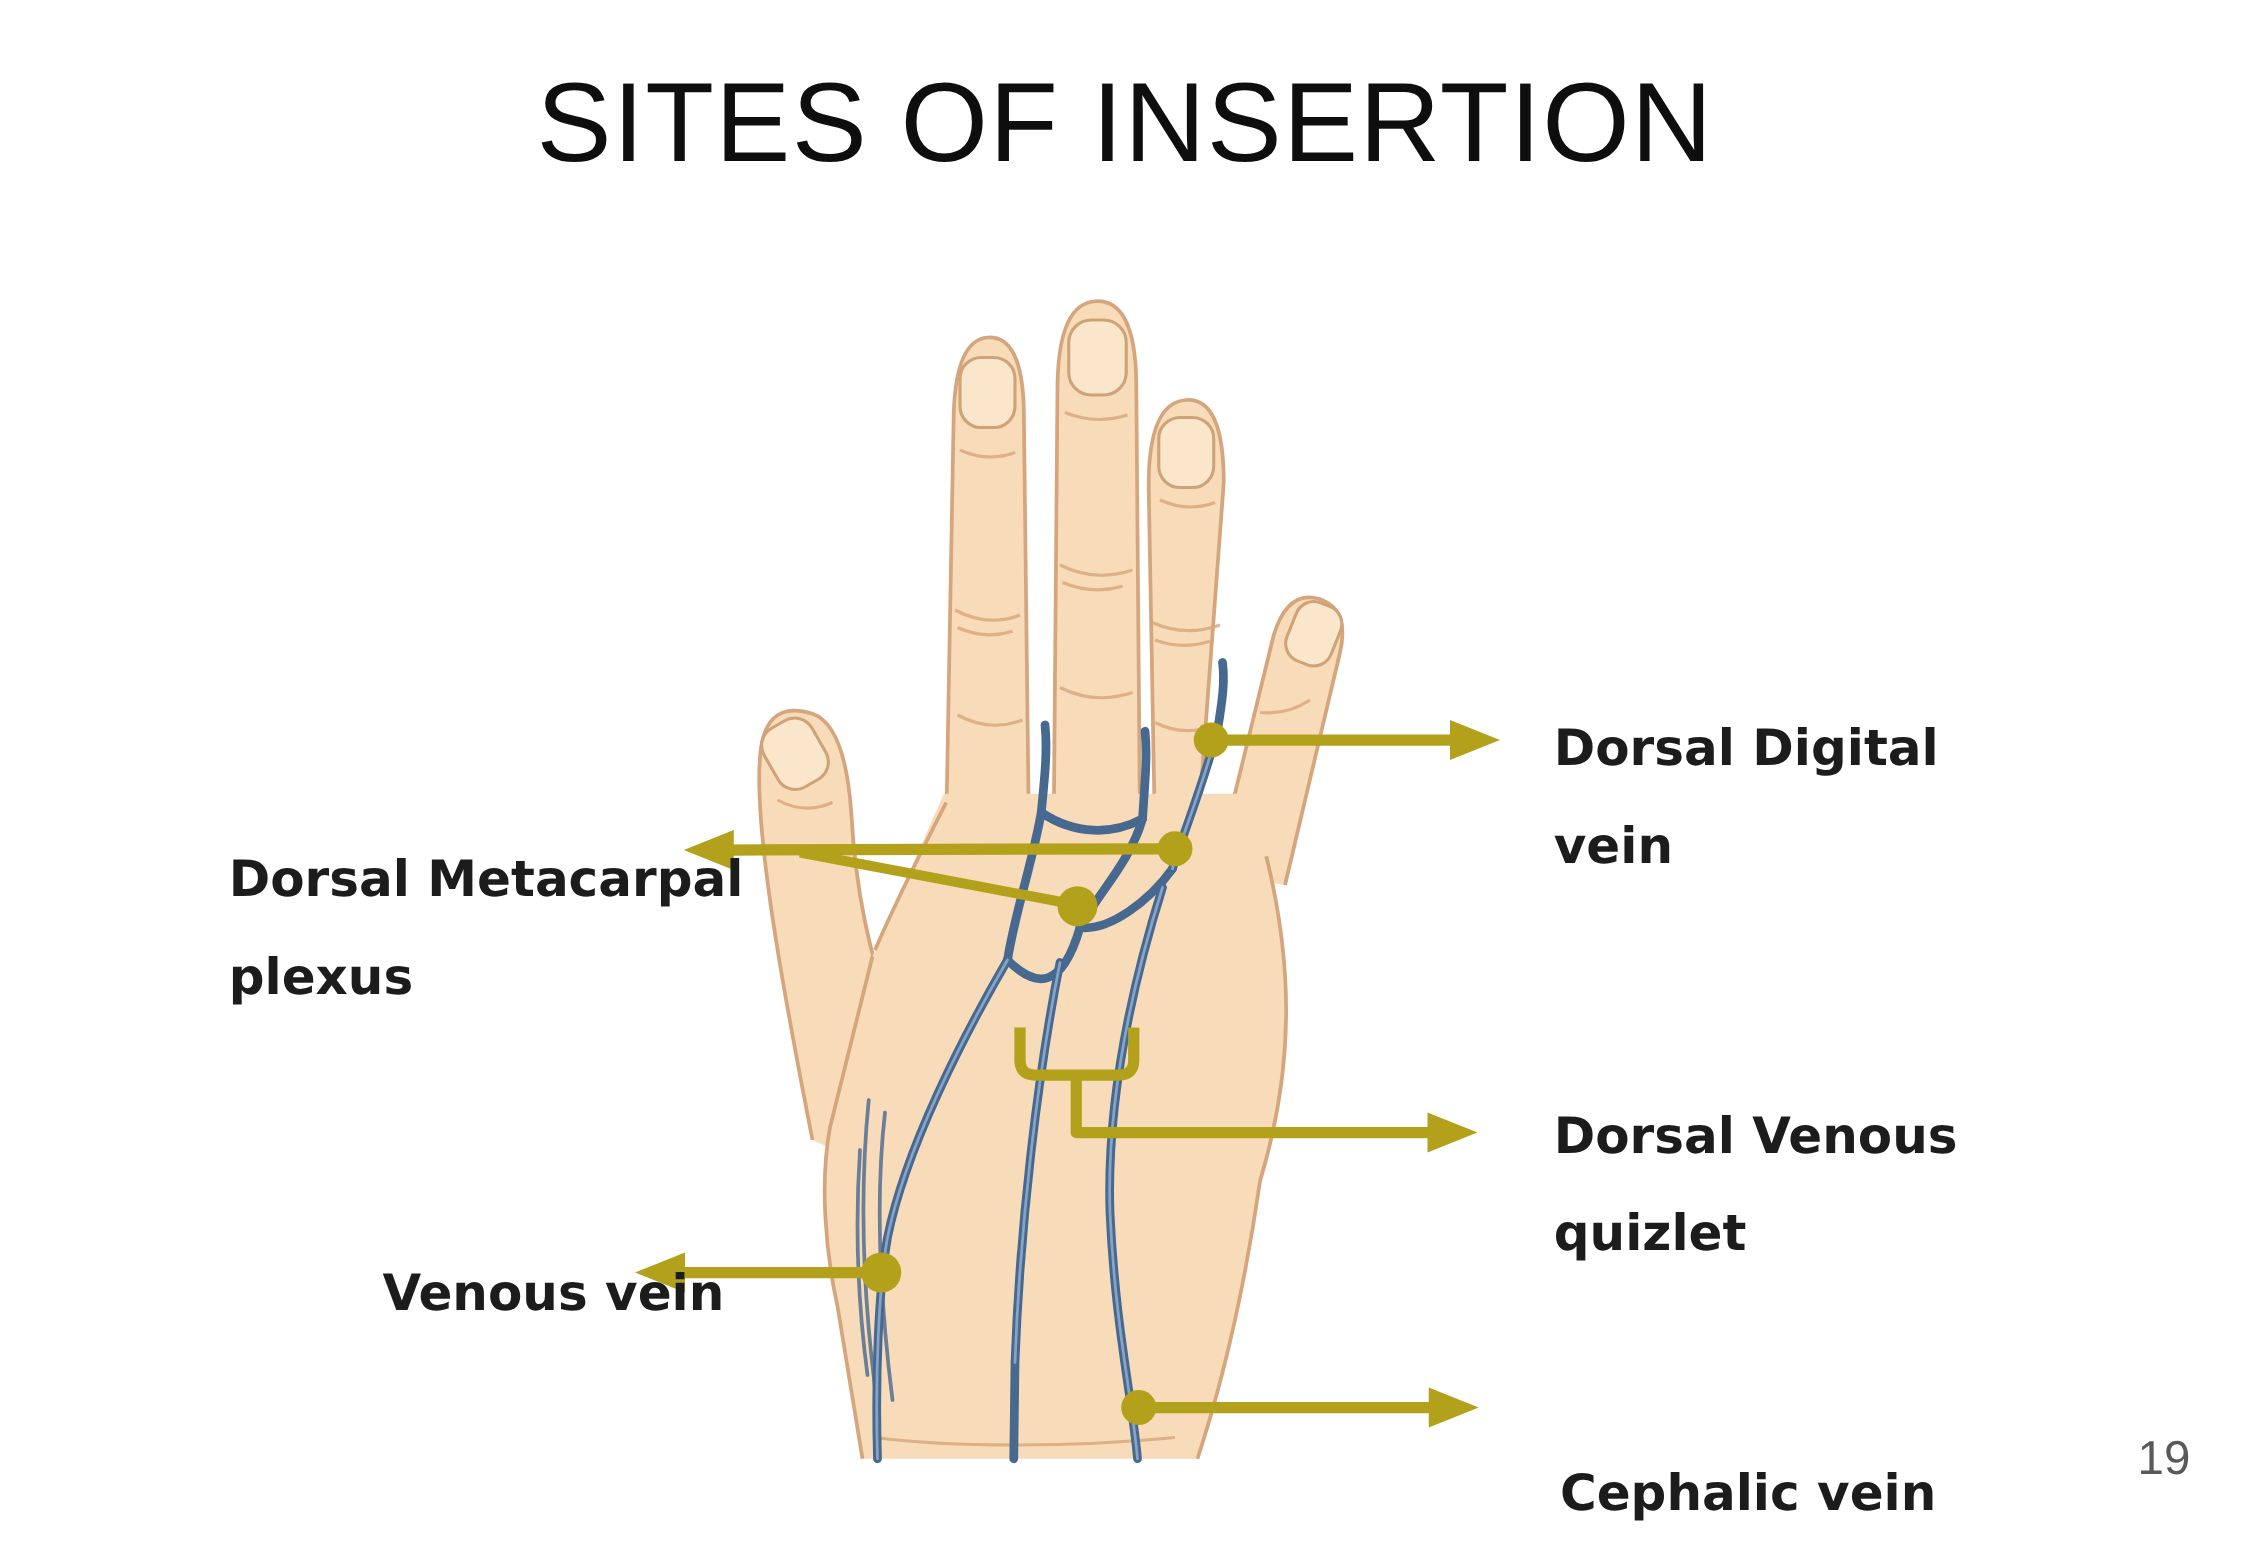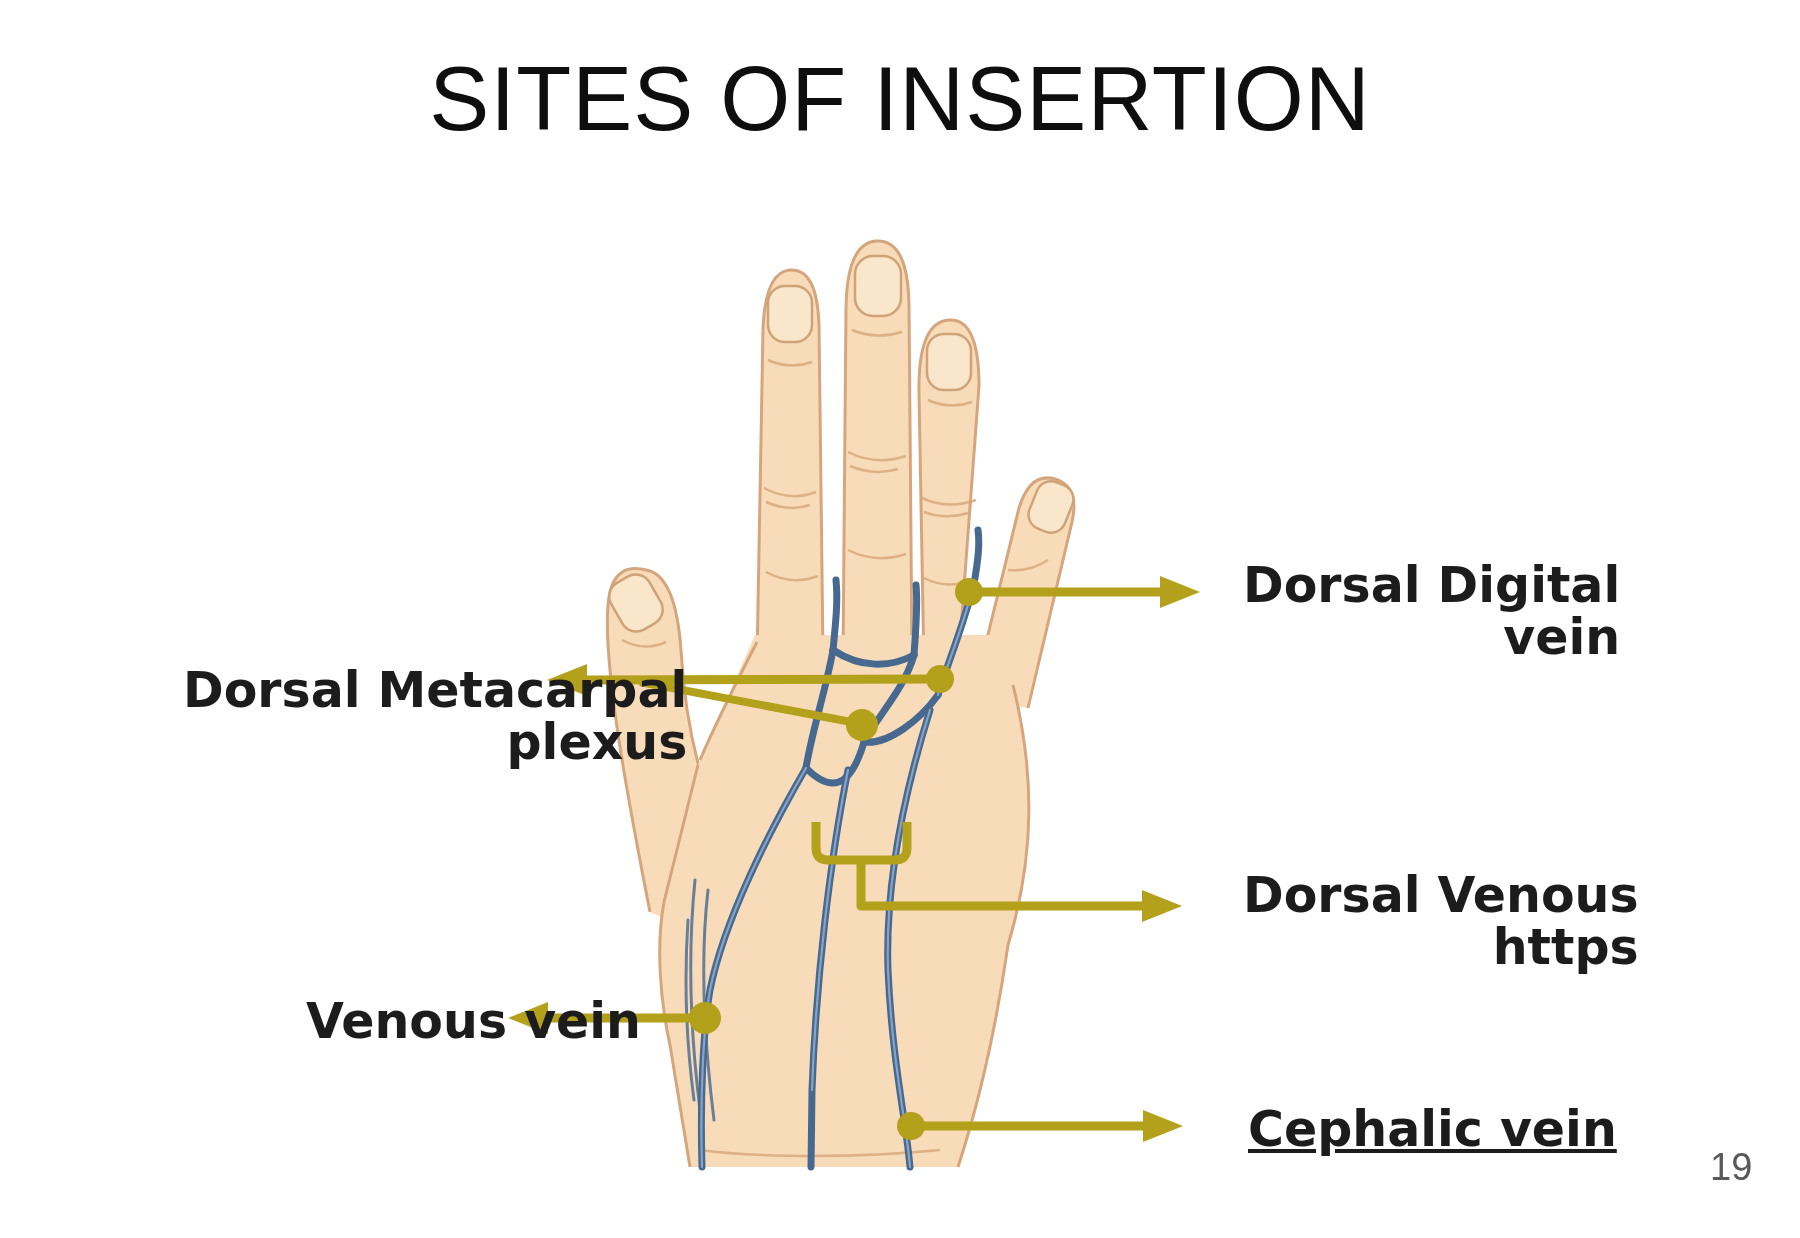--- a/index.html
+++ b/index.html
@@ -14,30 +14,29 @@
     position:absolute;left:0;right:0;top:48px;
     text-align:center;
     font-family:"Liberation Sans",sans-serif;
     font-size:90px;font-weight:400;letter-spacing:1px;
     color:#0e0e0e;
   }
   .callout{
     position:absolute;
     font-family:"DejaVu Sans",sans-serif;
     font-weight:600;
-    font-size:49px;line-height:52px;
+    font-size:40px;line-height:78px;
     color:var(--label-text,#1c1c1c);
     white-space:pre-line;
-    text-align:right;
   }
   #lbl-dorsal-digital   {left:1243px;top:560px;}
   #lbl-dorsal-metacarpal{left:183px; top:665px;}
   #lbl-dorsal-venous    {left:1243px;top:870px;}
   #lbl-basilic          {left:306px; top:996px;}
-  #lbl-cephalic         {left:1248px;top:1104px;text-decoration:underline;}
+  #lbl-cephalic         {left:1248px;top:1156px;}
   .source{
     position:absolute;left:196px;top:1110px;
     font-family:"Liberation Sans",sans-serif;
     font-size:20px;line-height:24px;
     color:var(--citation-blue,#4d7ec0);
   }
   .page-number{
     position:absolute;left:1710px;top:1146px;
     font-size:38px;color:var(--page-gray,#595959);
   }
@@ -160,21 +159,21 @@
 
   <div class="slide-title">SITES OF INSERTION</div>
 
   <div class="callout" id="lbl-dorsal-digital">Dorsal Digital
 vein</div>
 
   <div class="callout" id="lbl-dorsal-metacarpal">Dorsal Metacarpal
 plexus</div>
 
   <div class="callout" id="lbl-dorsal-venous">Dorsal Venous
-https</div>
+quizlet</div>
 
   <div class="callout" id="lbl-basilic">Venous vein</div>
 
   <div class="callout" id="lbl-cephalic">Cephalic vein</div>
 
   <div class="source">
   </div>
 
   <div class="page-number">19</div>
 

